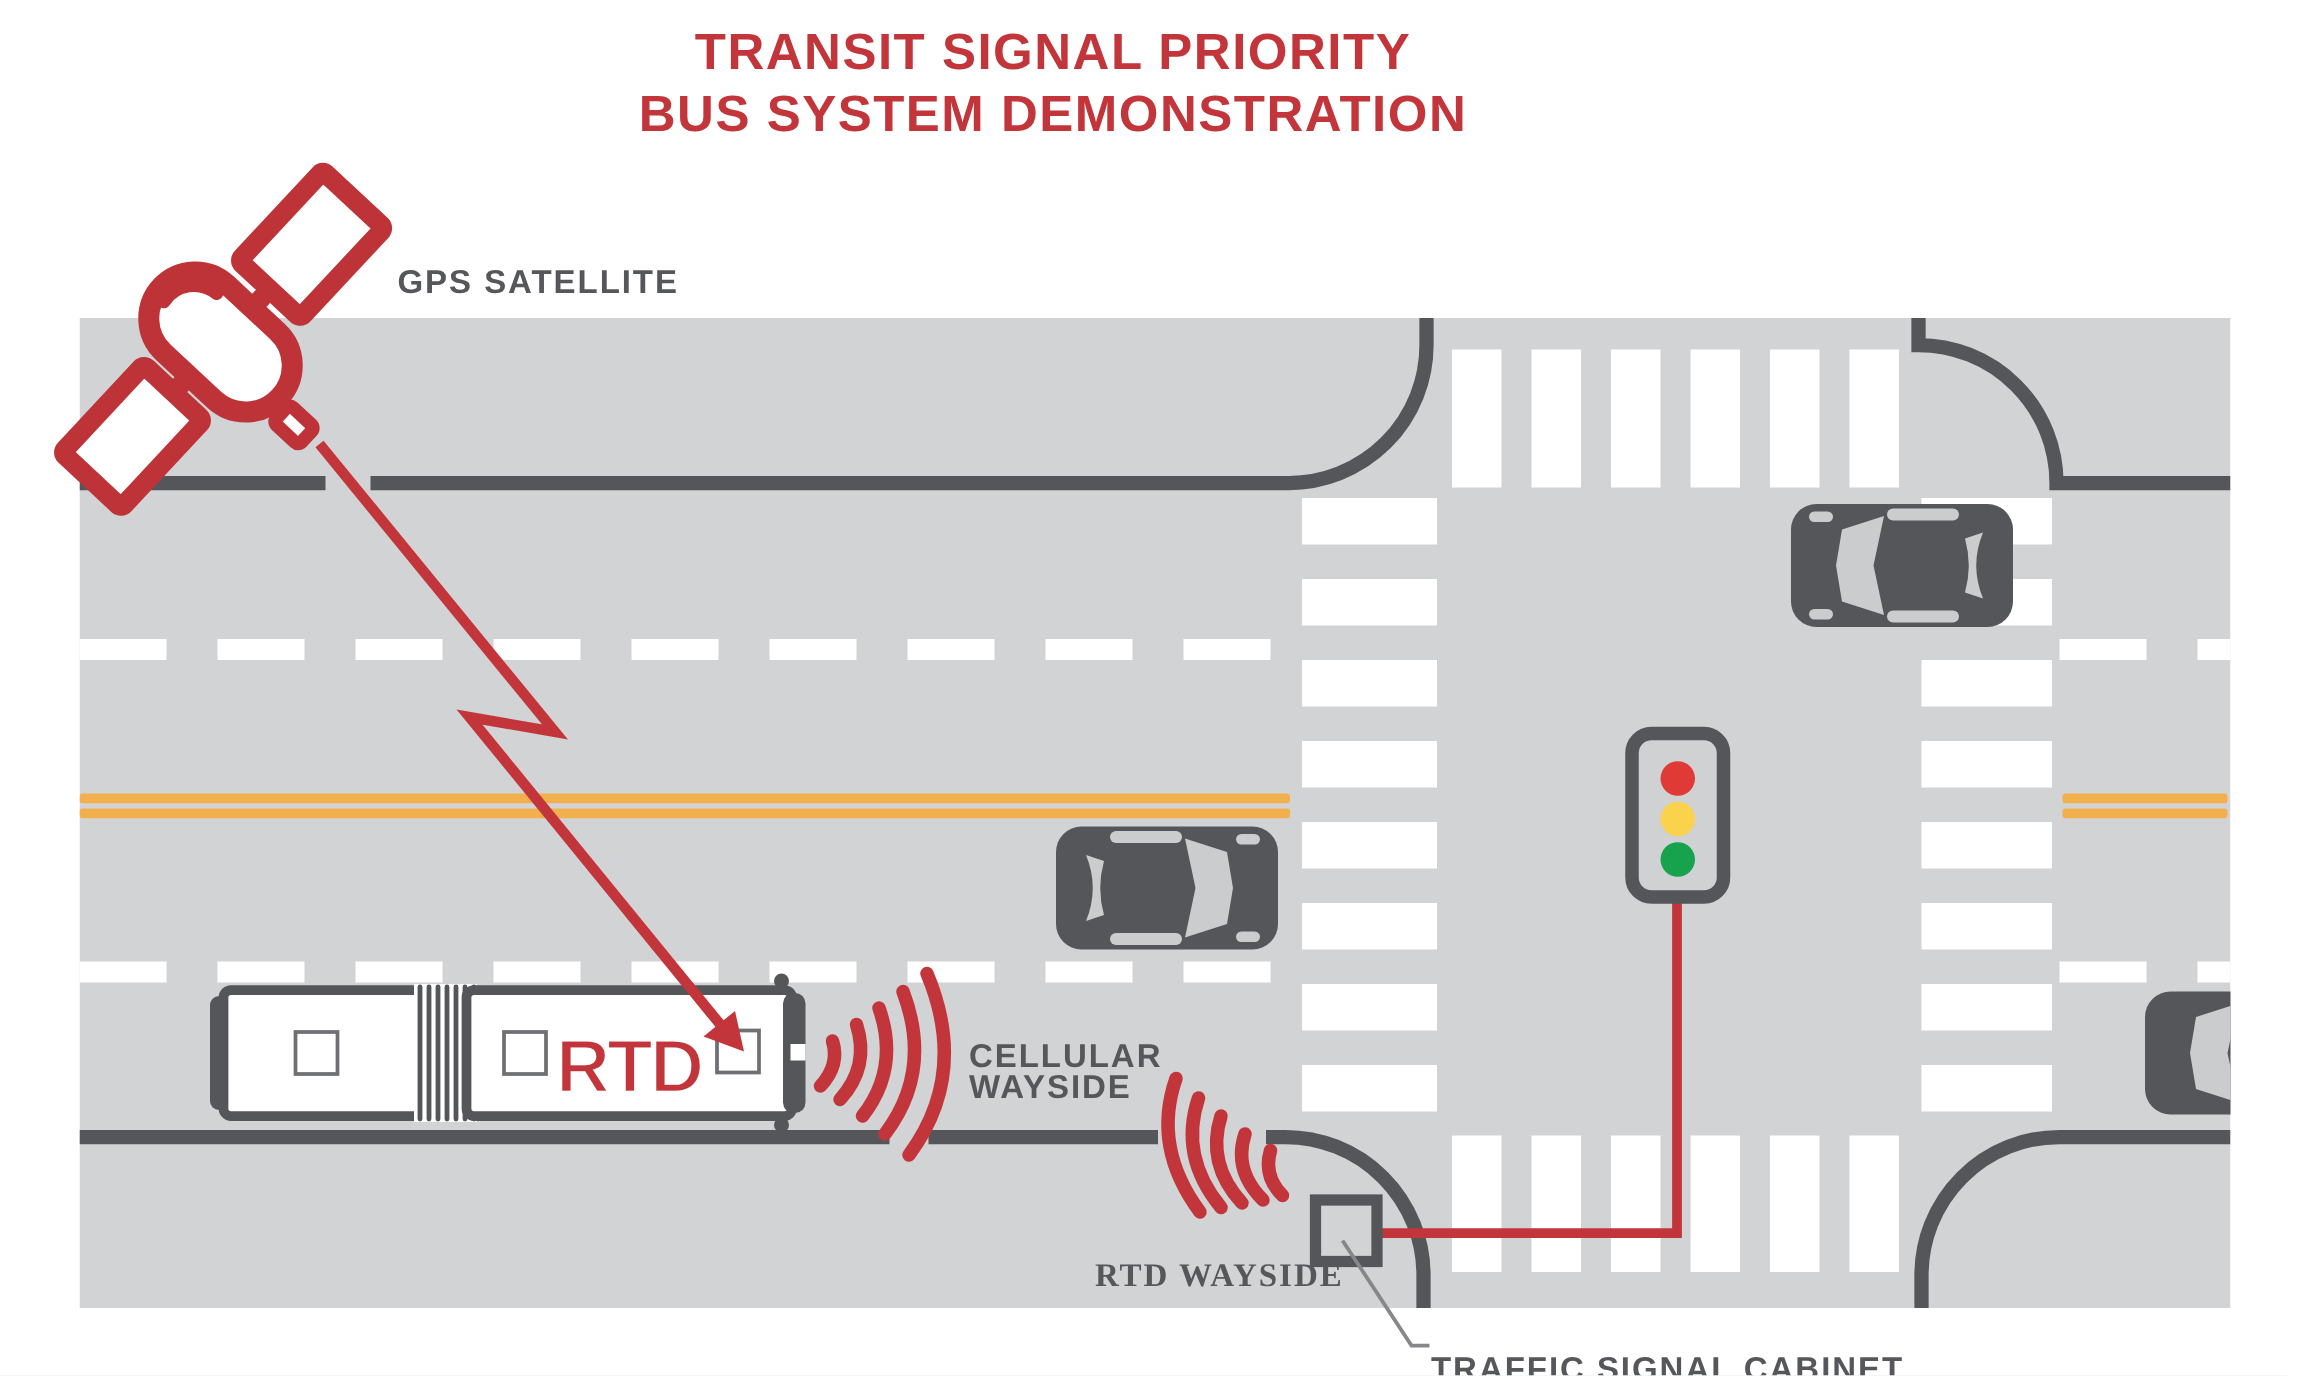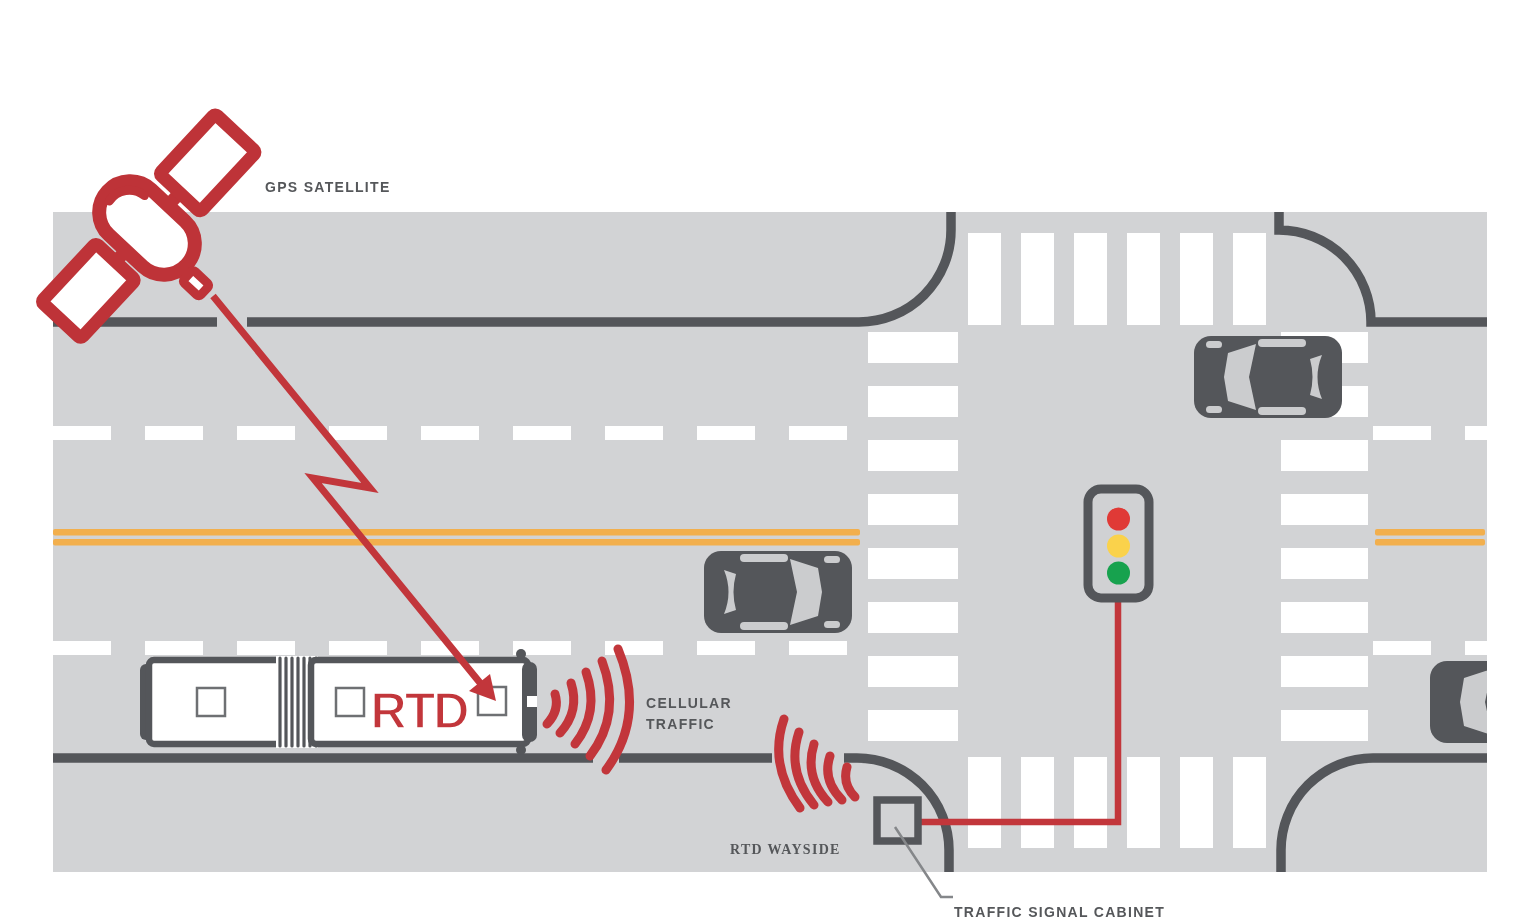--- a/index.html
+++ b/index.html
@@ -6,21 +6,21 @@
   .canvas{
     position:relative;width:1536px;height:917px;overflow:hidden;background:#ffffff;
     font-family:"Liberation Sans", sans-serif;
   }
   .scene-svg{position:absolute;left:0;top:0;width:1536px;height:917px;}
   .title{
     position:absolute;left:0;top:15px;width:1404px;text-align:center;
     color:#C2363B;font-size:34px;line-height:41px;font-weight:800;letter-spacing:1px;
   }
   .lbl{
-    position:absolute;color:#55575A;font-size:14px;font-weight:bold;letter-spacing:1.3px;
+    position:absolute;color:#55575A;font-size:22px;font-weight:bold;letter-spacing:1.3px;
     white-space:nowrap;line-height:21px;
   }
   .lbl-gps{left:265px;top:177px;}
   .lbl-cell{left:646px;top:693px;white-space:normal;width:130px;}
   .lbl-wayside{left:730px;top:839px;font-family:Liberation Serif, serif;}
   .lbl-cabinet{left:954px;top:870px;margin-top:32px;}
 </style>
 </head>
 <body>
 
@@ -208,24 +208,28 @@
 
     <g stroke="#C2363B" stroke-width="9" fill="none" stroke-linecap="round">
       <path d="M 855 797 Q 842 784 847 767"></path>
       <path d="M 842 800 Q 822 780 830 756"></path>
       <path d="M 828 802 Q 804 776 814 744"></path>
       <path d="M 814 805 Q 786 771 799 732"></path>
       <path d="M 800 808 Q 768 765 784 719"></path>
     </g>
   </svg>
 
+  <div class="title">
+    <div>TRANSIT SIGNAL PRIORITY</div>
+    <div>BUS SYSTEM DEMONSTRATION</div>
+  </div>
 
   <div class="lbl lbl-gps">GPS SATELLITE</div>
 
   <div class="lbl lbl-cell">
     <div>CELLULAR</div>
-    <div>TRAFFIC</div>
+    <div>WAYSIDE</div>
   </div>
 
   <div class="lbl lbl-wayside">RTD WAYSIDE</div>
 
   <div class="lbl lbl-cabinet">TRAFFIC SIGNAL CABINET</div>
 </div>
 
 </body></html>

